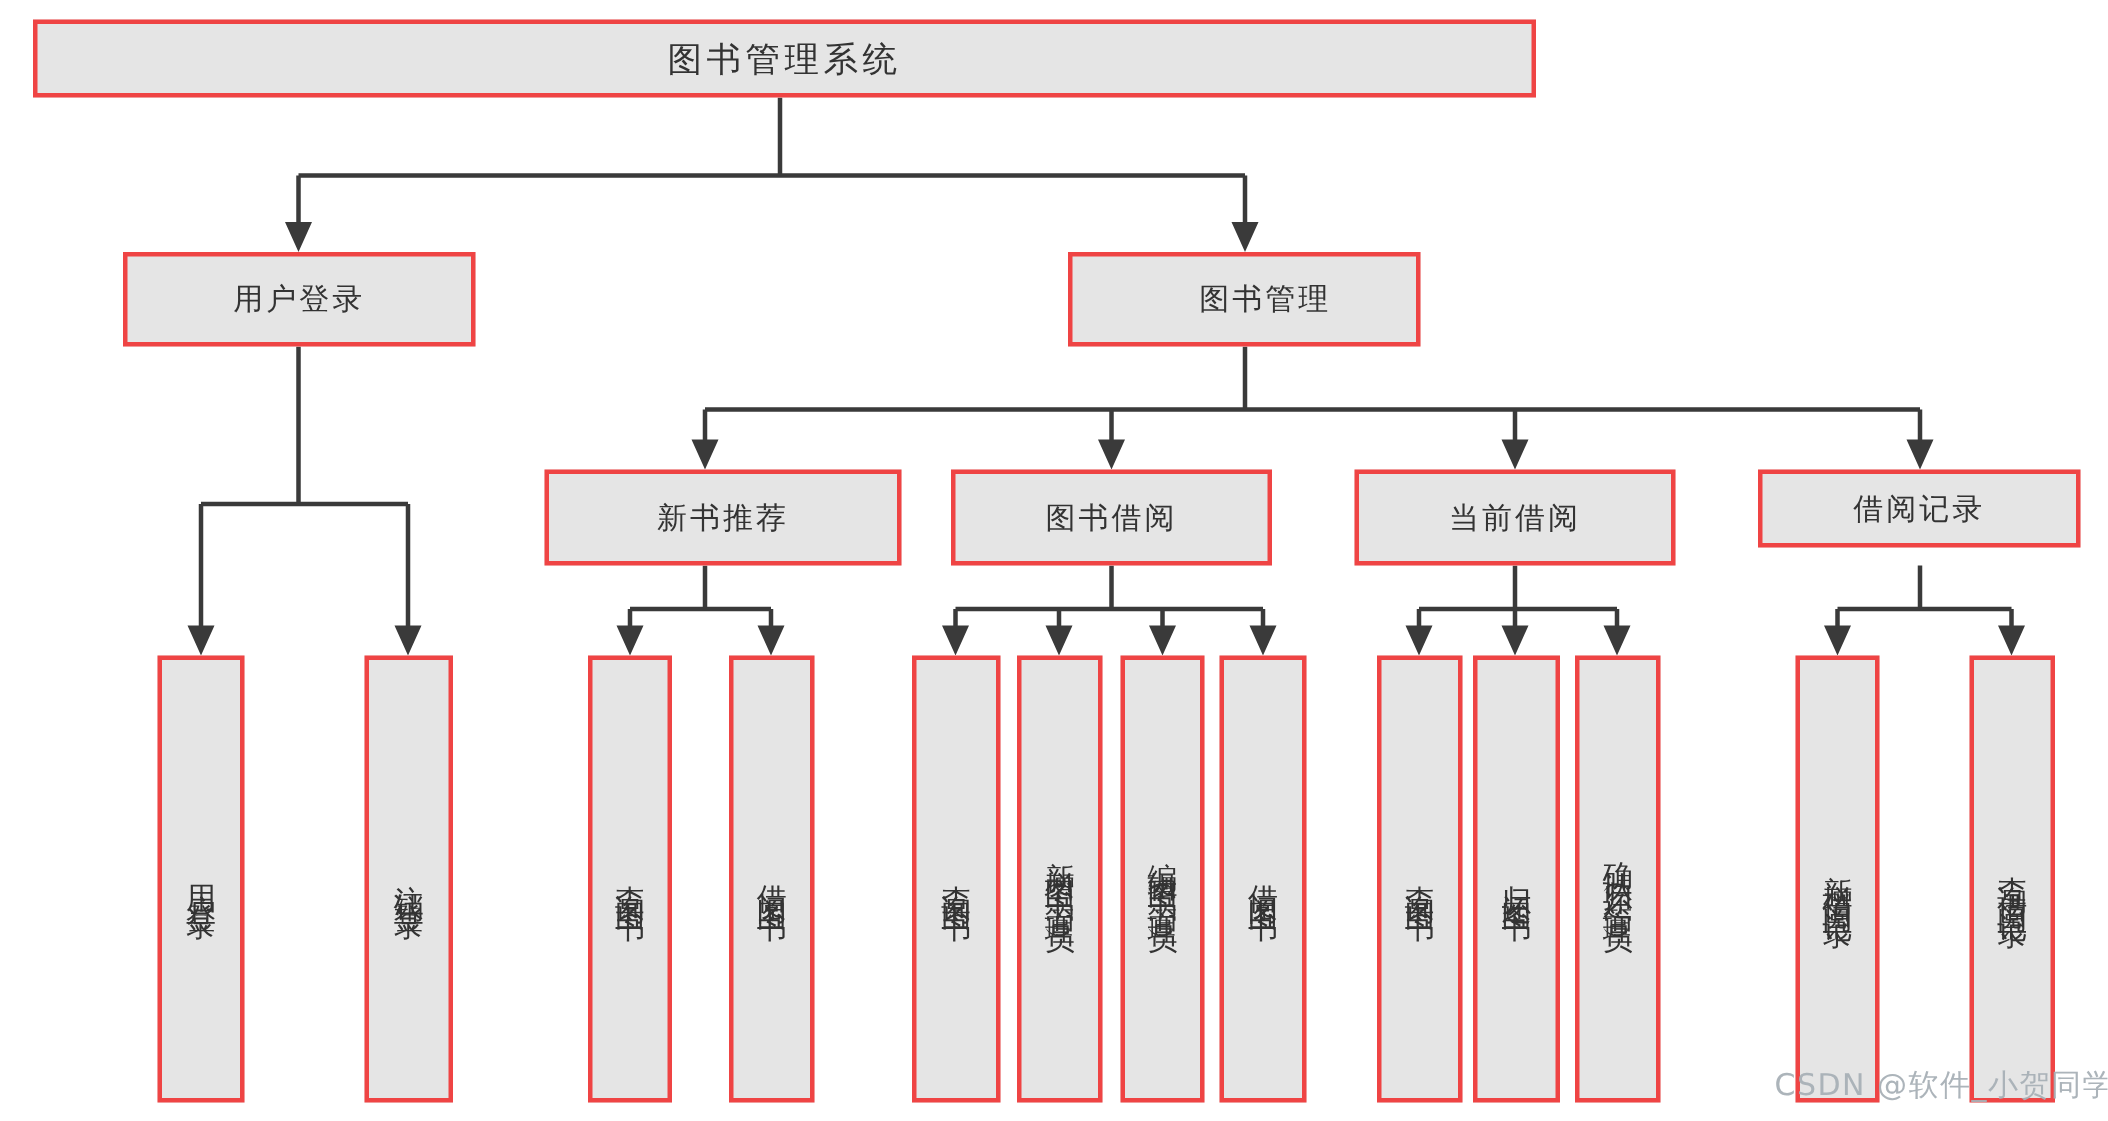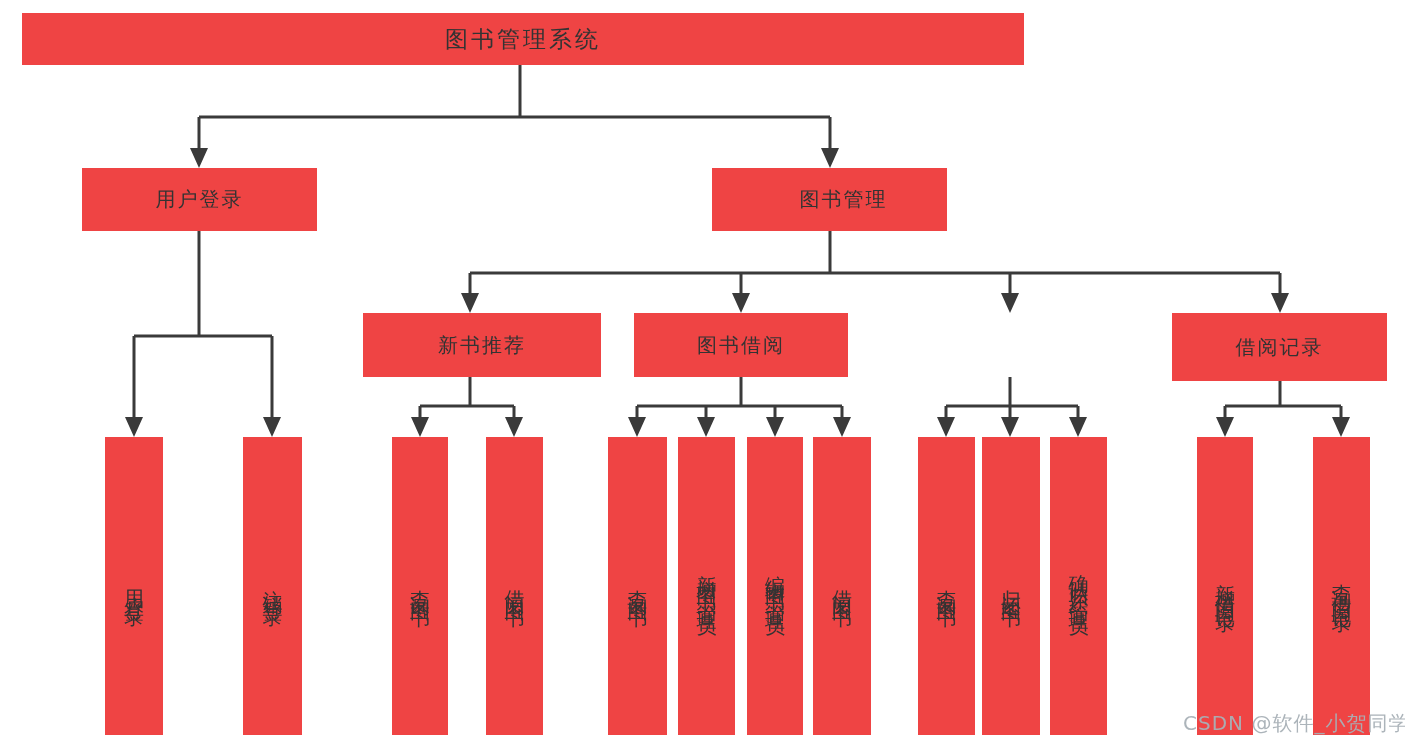--- a/index.html
+++ b/index.html
@@ -5,21 +5,21 @@
   html,body{margin:0;padding:0;}
   body{
     width:1405px;height:747px;position:relative;overflow:hidden;
     background:#ffffff;
     font-family:"DejaVu Sans","Liberation Sans",sans-serif;
   }
   .stage{position:absolute;inset:0;width:1405px;height:747px;}
   svg.connectors{position:absolute;left:0;top:0;z-index:1;}
   .node{
     position:absolute;box-sizing:border-box;z-index:2;
-    border:7px solid #ef4444;background:#ef4444;color:#333333;
+    border:3px solid #ef4444;background:#e5e5e5;color:#333333;
     display:flex;align-items:center;justify-content:center;
   }
   .node-root{font-size:23px;letter-spacing:3px;}
   .node-h{font-size:20px;letter-spacing:2px;}
   .node-v span{
     writing-mode:vertical-rl;
     font-size:20px;line-height:1.05;letter-spacing:6px;
     white-space:nowrap;
   }
   .watermark{
@@ -104,21 +104,24 @@
   <div class="node node-h" style="left:712px;top:168px;width:235px;height:63px;padding-left:28px;">
     <span>图书管理</span>
   </div>
 
   <div class="node node-h" style="left:363px;top:313px;width:238px;height:64px;">
     <span>新书推荐</span>
   </div>
   <div class="node node-h" style="left:634px;top:313px;width:214px;height:64px;">
     <span>图书借阅</span>
   </div>
-  <div class="node node-h" style="left:1172px;top:313px;width:215px;height:68px;align-items:center;">
+  <div class="node node-h" style="left:903px;top:313px;width:214px;height:64px;">
+    <span>当前借阅</span>
+  </div>
+  <div class="node node-h" style="left:1172px;top:313px;width:215px;height:52px;align-items:center;">
     <span>借阅记录</span>
   </div>
 
   <div class="node node-v" style="left:105px;top:437px;width:58px;height:298px;">
     <span>用户登录</span>
   </div>
   <div class="node node-v" style="left:243px;top:437px;width:59px;height:298px;">
     <span>注销登录</span>
   </div>
 

